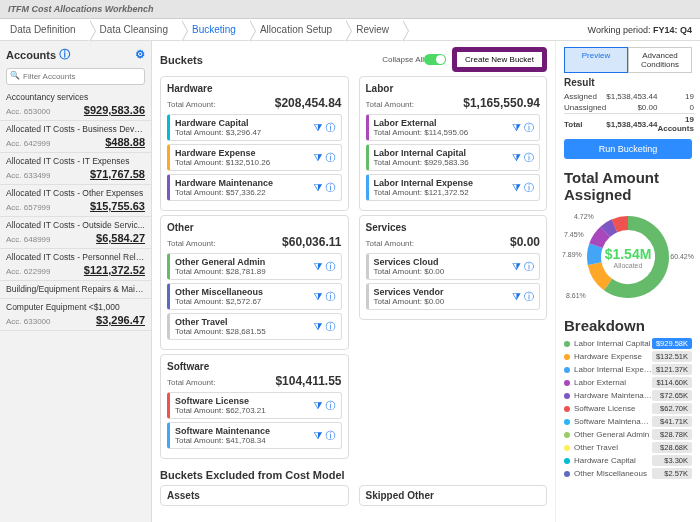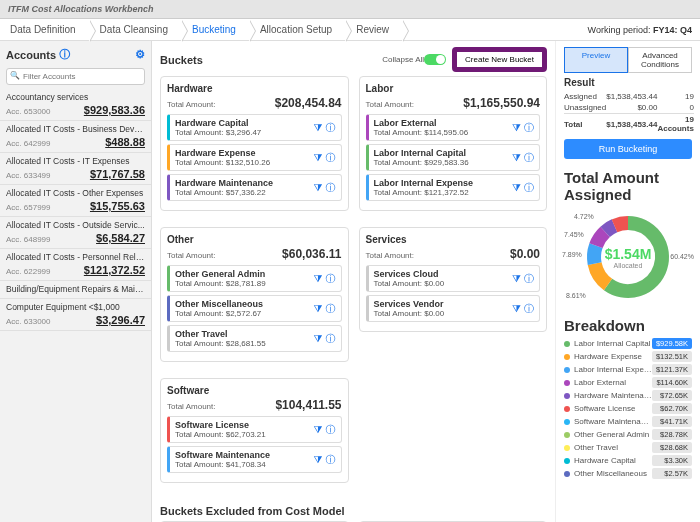--- a/index.html
+++ b/index.html
@@ -27,21 +27,21 @@
 .acct-amt { font-weight: 700; font-size: 11px; color: #222; text-decoration: underline; }
 .center { flex: 1; padding: 6px 8px; overflow-y: auto; background: #fff; }
 .center-hdr { display: flex; align-items: center; margin-bottom: 4px; }
 .center-hdr h2 { font-size: 11px; font-weight: 600; }
 .collapse { margin-left: auto; font-size: 8px; color: #555; display: flex; align-items: center; gap: 0; }
 .toggle { width: 22px; height: 11px; background: #4cd964; border-radius: 6px; position: relative; }
 .toggle::after { content: ""; position: absolute; right: 1px; top: 1px; width: 9px; height: 9px; background: #fff; border-radius: 50%; }
 .btn-new { margin-left: 6px; padding: 3px 8px; border: 5px solid #701a75; border-radius: 4px; background: #fff; font-size: 8px; cursor: pointer; }
 .grid2 { display: flex; gap: 10px; }
 .col2 { flex: 1; }
-.group-card { border: 1px solid #ddd; border-radius: 4px; padding: 6px; margin-bottom: 16px; }
+.group-card { border: 1px solid #ddd; border-radius: 4px; padding: 6px; margin-bottom: 4px; }
 .group-title { font-weight: 700; font-size: 10px; margin-bottom: 2px; }
 .total-row { display: flex; justify-content: space-between; align-items: baseline; margin-bottom: 4px; }
 .total-lbl { font-size: 8px; color: #666; }
 .total-val { font-weight: 700; font-size: 12px; }
 .bucket { border: 1px solid #ddd; border-left-width: 3px; border-radius: 3px; padding: 3px 5px; margin-bottom: 3px; display: flex; align-items: center; }
 .bucket-main { flex: 1; }
 .bucket .bname { font-weight: 600; font-size: 9px; }
 .bucket .bamt { font-size: 8px; color: #555; }
 .bucket-ic { color: #1a73e8; font-size: 10px; margin-left: 3px; cursor: pointer; }
 .excluded { font-size: 11px; font-weight: 600; margin: 6px 0 4px; }

